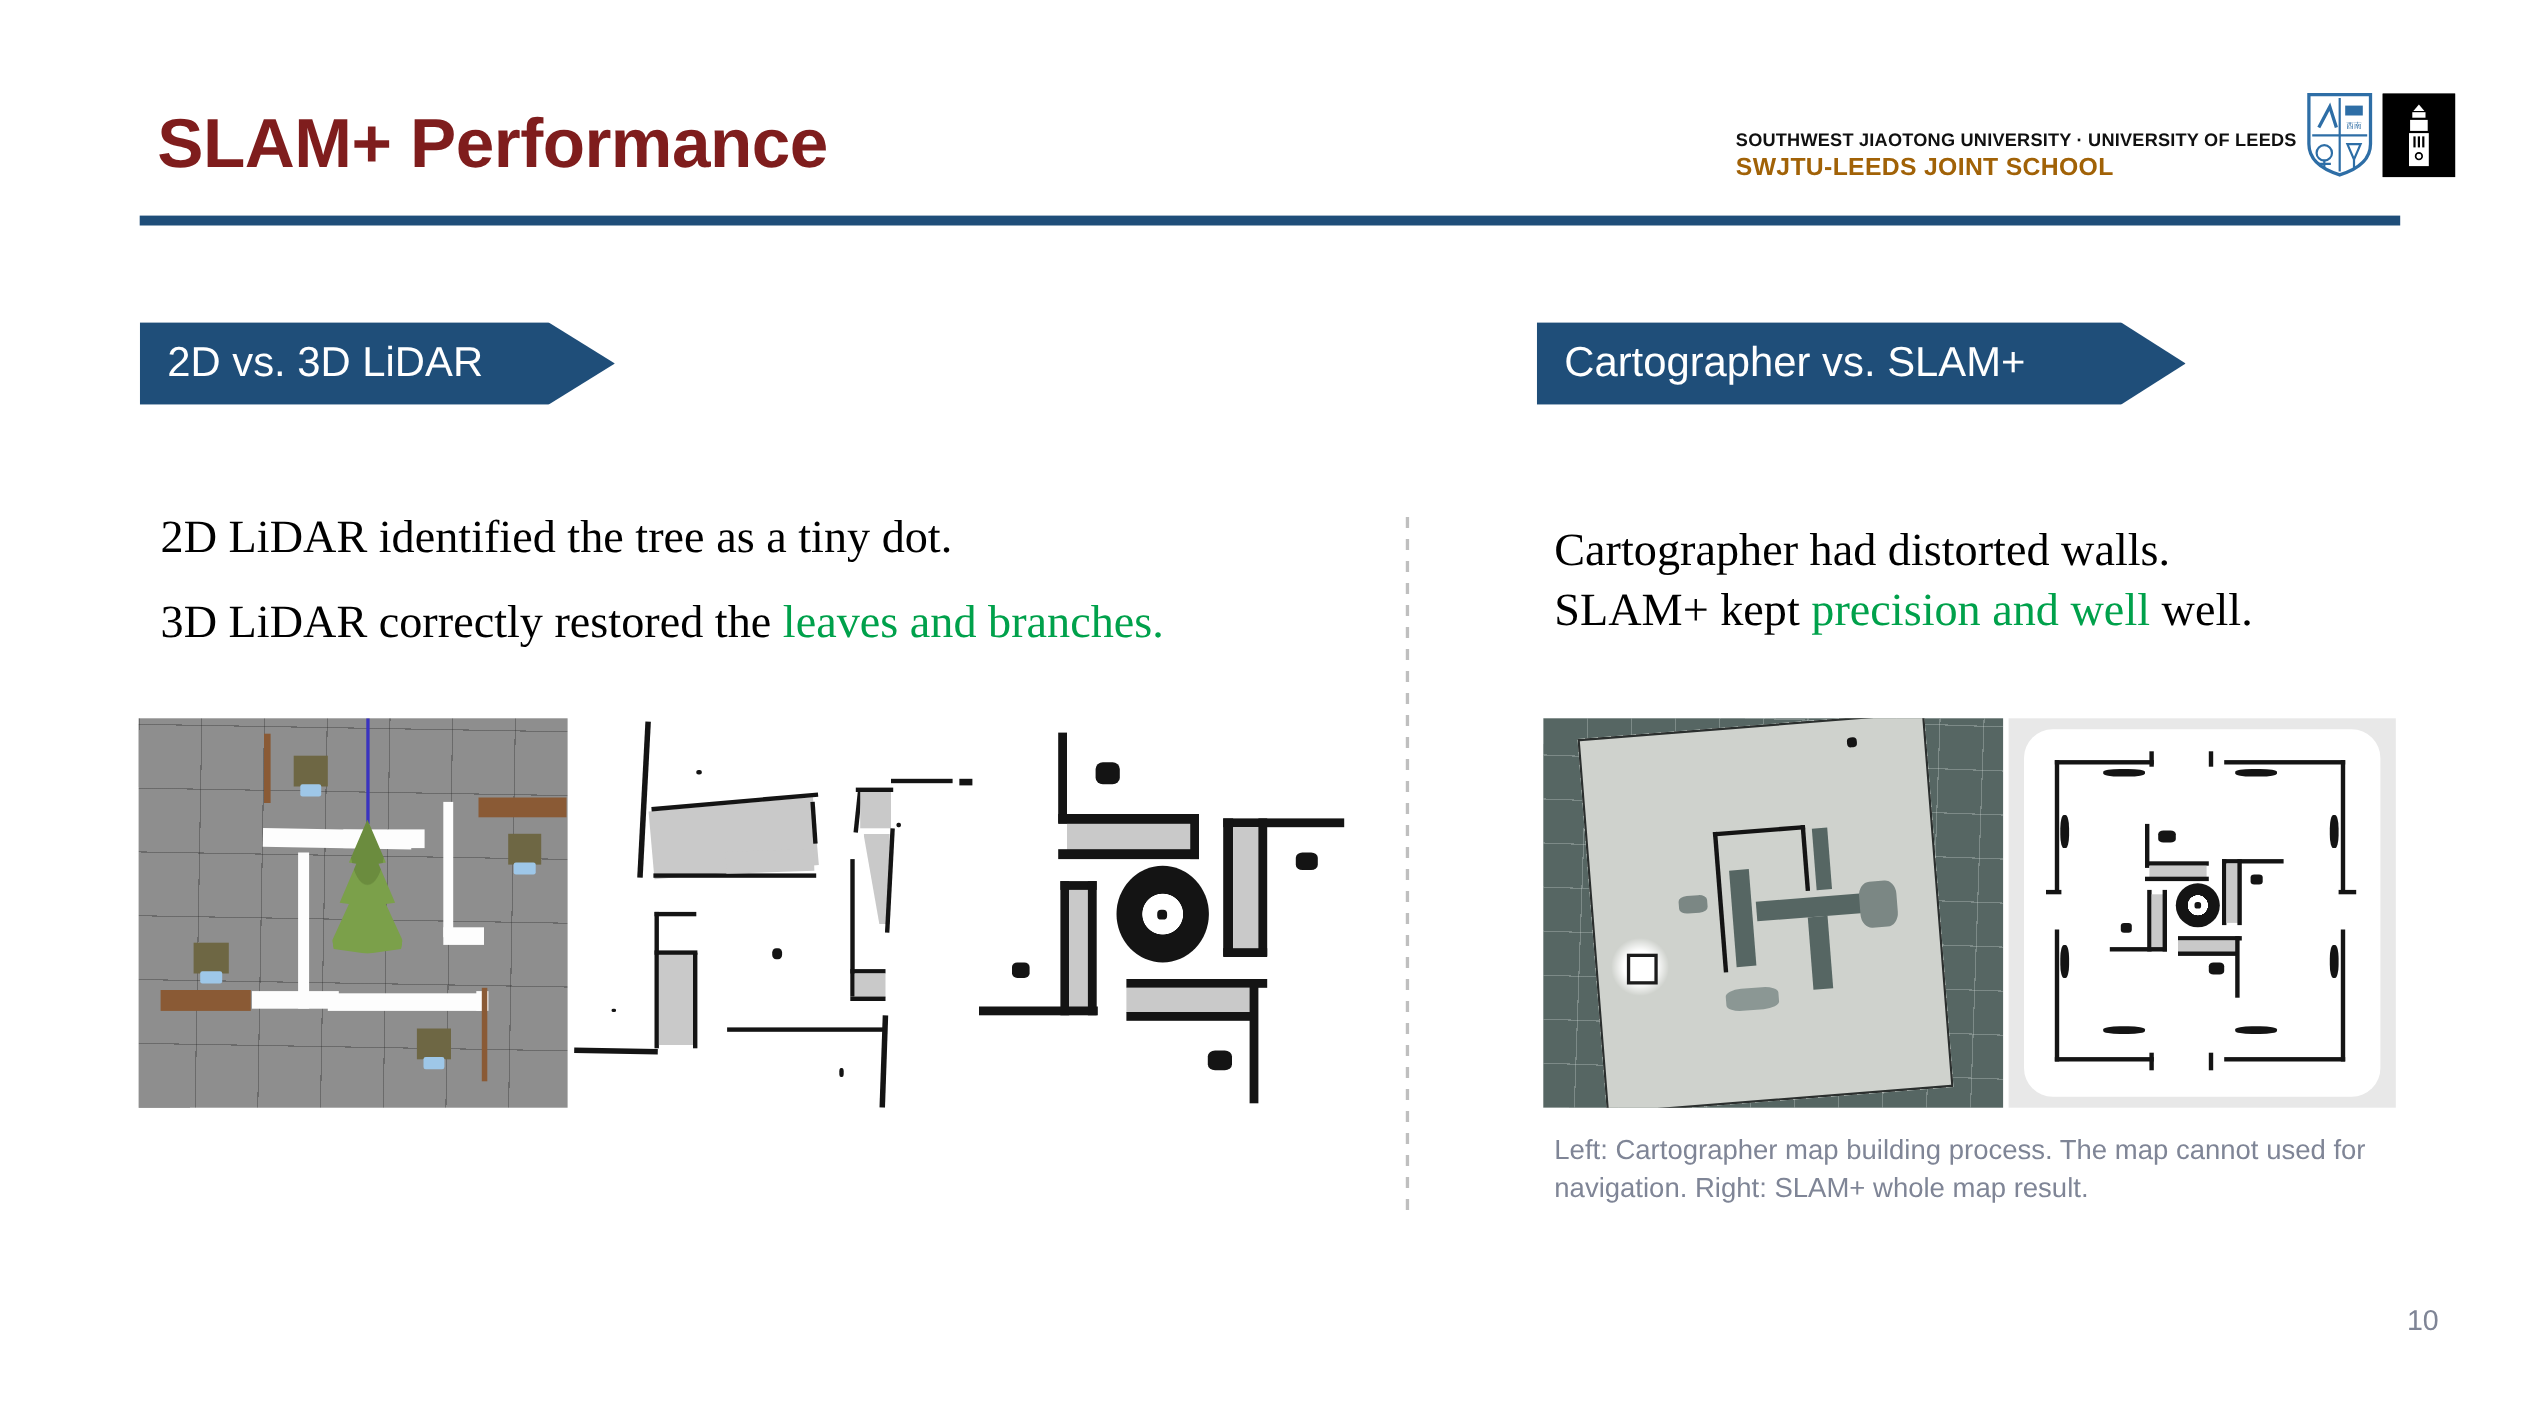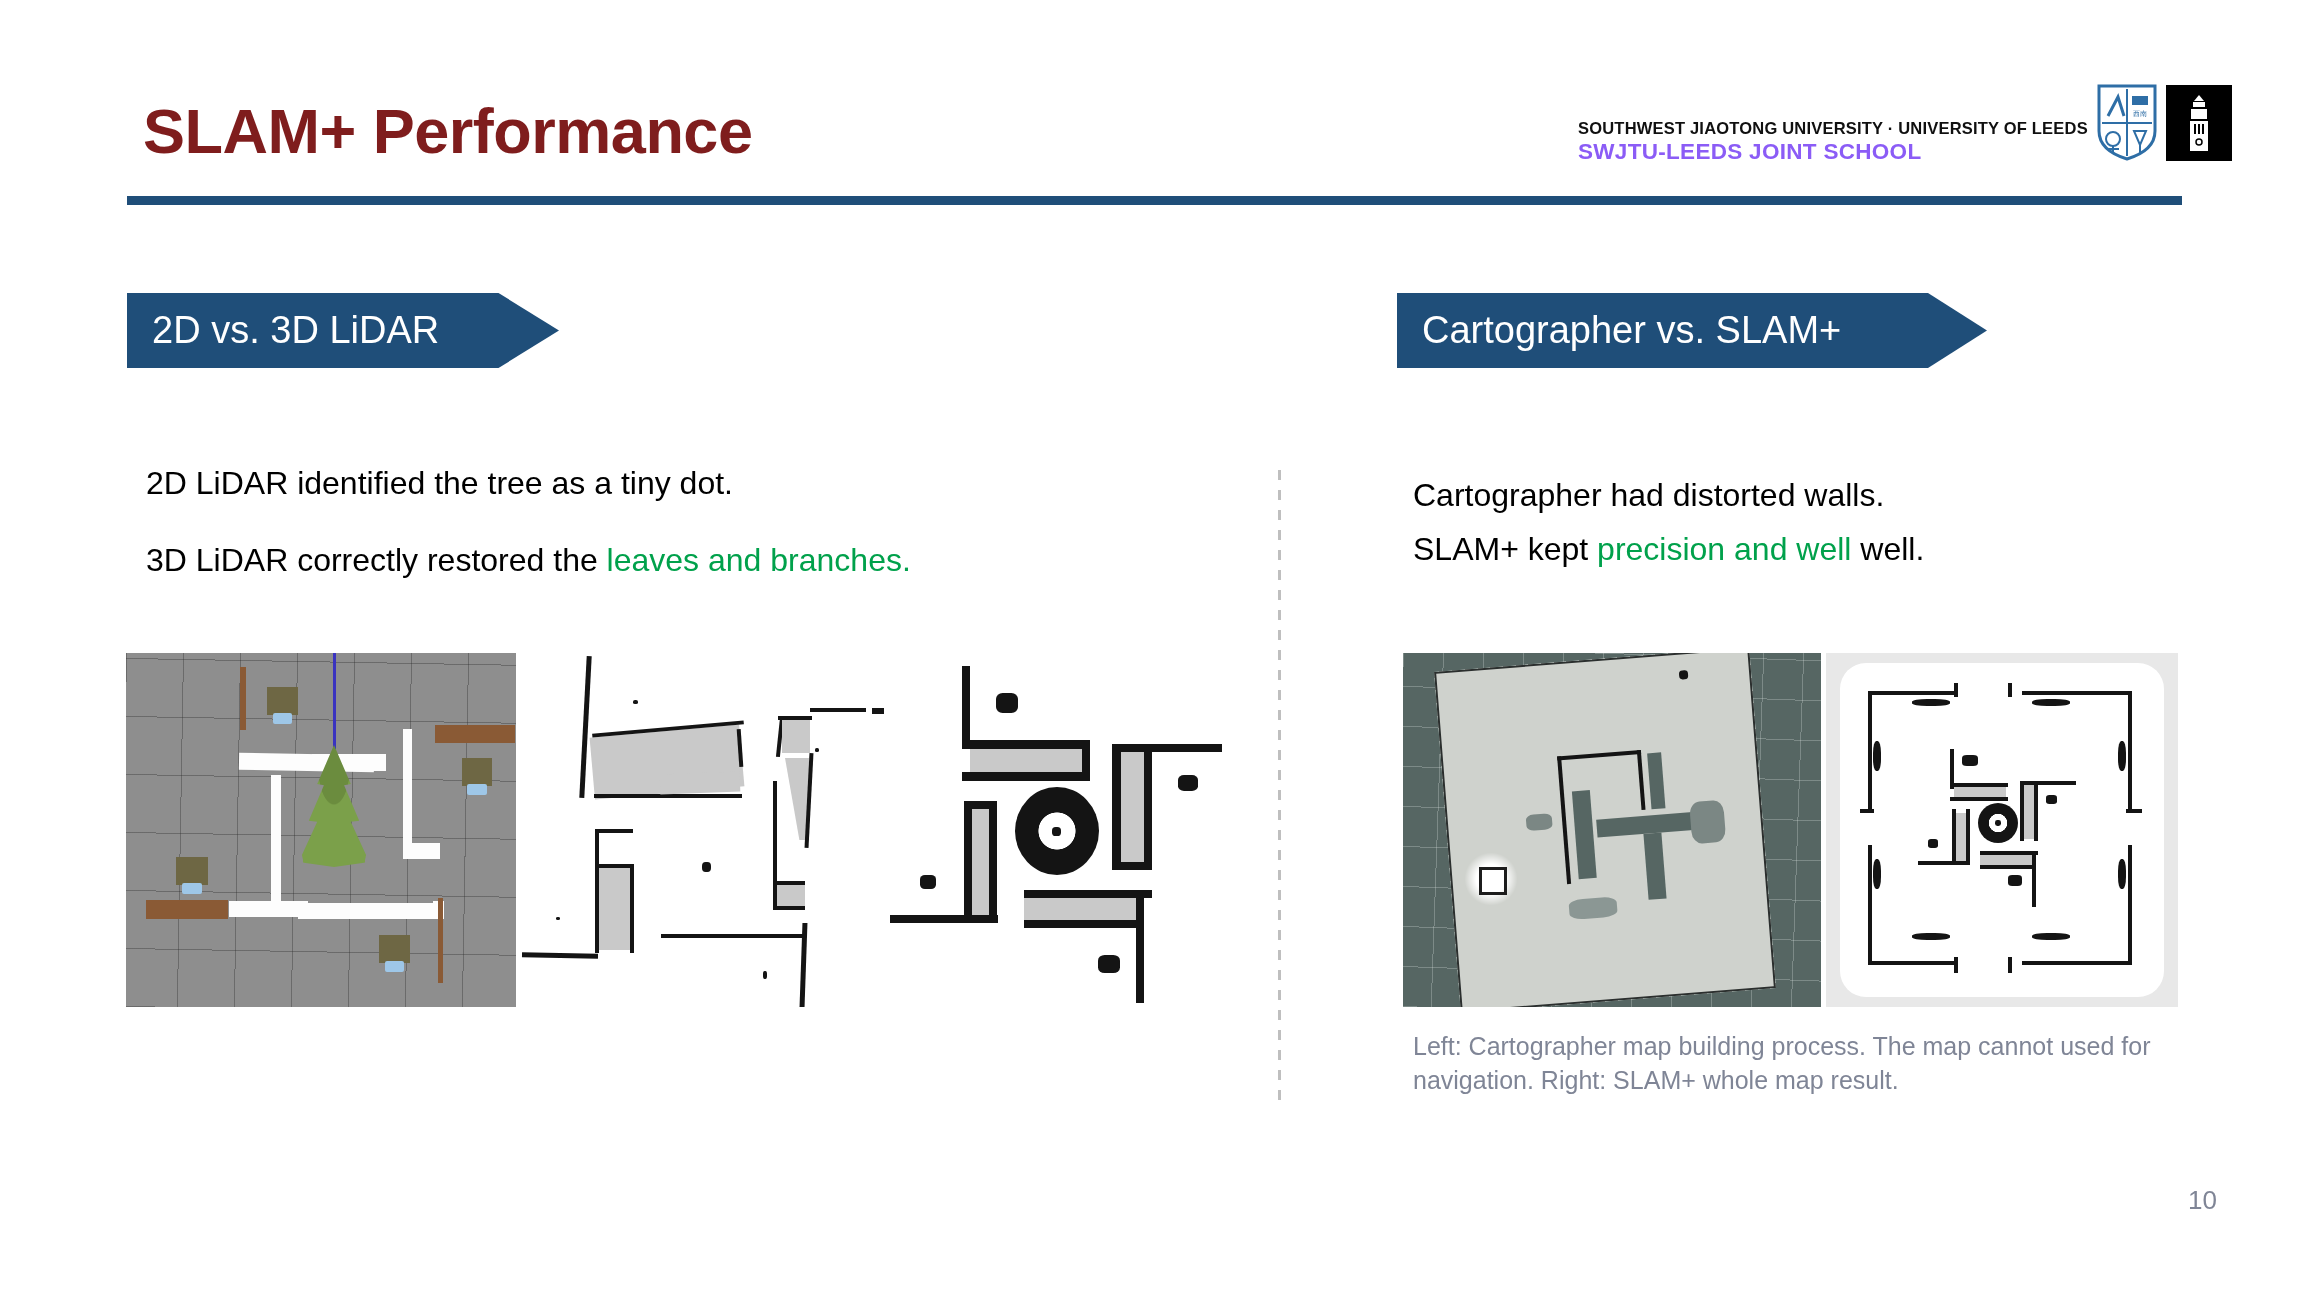--- a/index.html
+++ b/index.html
@@ -65,21 +65,21 @@
     font-size: 35px;
     color: #101010;
     letter-spacing: 1.5px;
     white-space: nowrap;
     font-family: "DejaVu Sans", sans-serif;
     margin-bottom: 3px;
   }
   .logo-line-en-bottom {
     font-size: 22.5px;
     font-weight: bold;
-    color: #8b5cf6;
+    color: #a16207;
     letter-spacing: 0.3px;
     white-space: nowrap;
   }
   .crest {
     width: 62px;
     height: 78px;
     flex: none;
     margin-bottom: 2px;
   }
   .leeds-mark {
@@ -103,24 +103,25 @@
     box-sizing: border-box;
     white-space: nowrap;
   }
   .chevron-left  { left: 127px;  top: 293px; width: 432px;
                    clip-path: polygon(0 0, 86% 0, 100% 50%, 86% 100%, 0 100%); }
   .chevron-right { left: 1397px; top: 293px; width: 590px;
                    clip-path: polygon(0 0, 90% 0, 100% 50%, 90% 100%, 0 100%); }
 
   .body-text {
     position: absolute;
-    font-size: 32px;
+    font-size: 42px;
     color: #000000;
     line-height: 1.28;
     white-space: nowrap;
+    font-family: Liberation Serif, serif;
   }
   .body-left-1  { left: 146px;  top: 463px; }
   .body-left-2  { left: 146px;  top: 540px; }
   .body-right-1 { left: 1413px; top: 475px; }
   .body-right-2 { left: 1413px; top: 529px; }
   .hl { color: #00a14b; }
 
   
   .fig {
     position: absolute;

